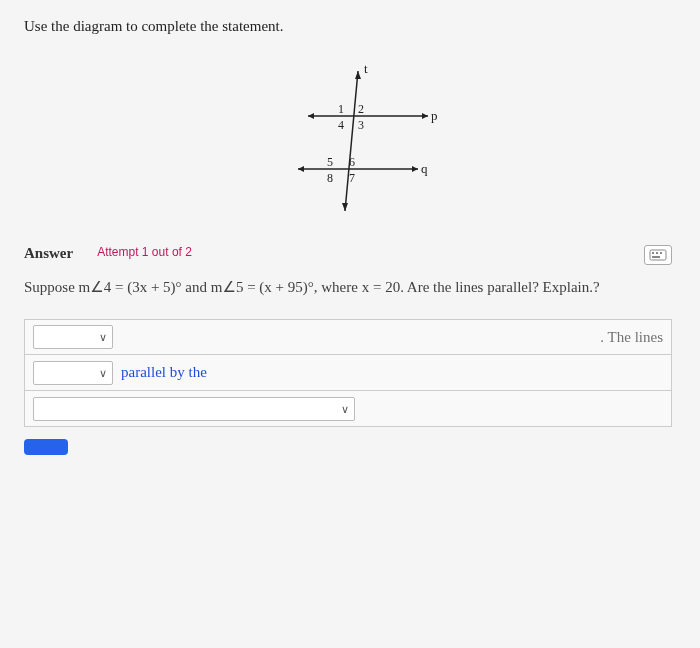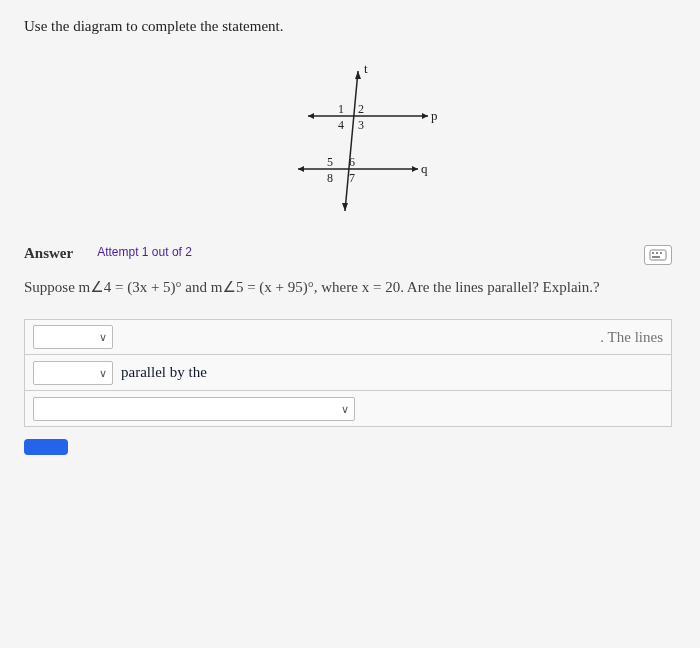--- a/index.html
+++ b/index.html
@@ -41,21 +41,21 @@
       display: flex;
       align-items: flex-start;
       gap: 24px;
     }
     .answer-label .bold {
       font-weight: bold;
       font-size: 15px;
     }
     .attempt-text {
       font-size: 12px;
-      color: #4c1d95;
+      color: #be185d;
       font-family: Arial, sans-serif;
     }
     .keyboard-icon {
       margin-left: auto;
       width: 28px;
       height: 20px;
       border: 1.5px solid #aaa;
       border-radius: 3px;
       display: flex;
       align-items: center;
@@ -126,21 +126,21 @@
       font-size: 15px;
       color: #737373;
     }
     .row2-content {
       display: flex;
       align-items: center;
       gap: 8px;
     }
     .parallel-text {
       font-size: 15px;
-      color: #0f172a;
+      color: #1d4ed8;
     }
     .row3-right {
       margin-left: auto;
       display: flex;
       align-items: center;
       gap: 4px;
     }
     .bottom-button-row {
       margin-top: 2px;
       display: flex;

